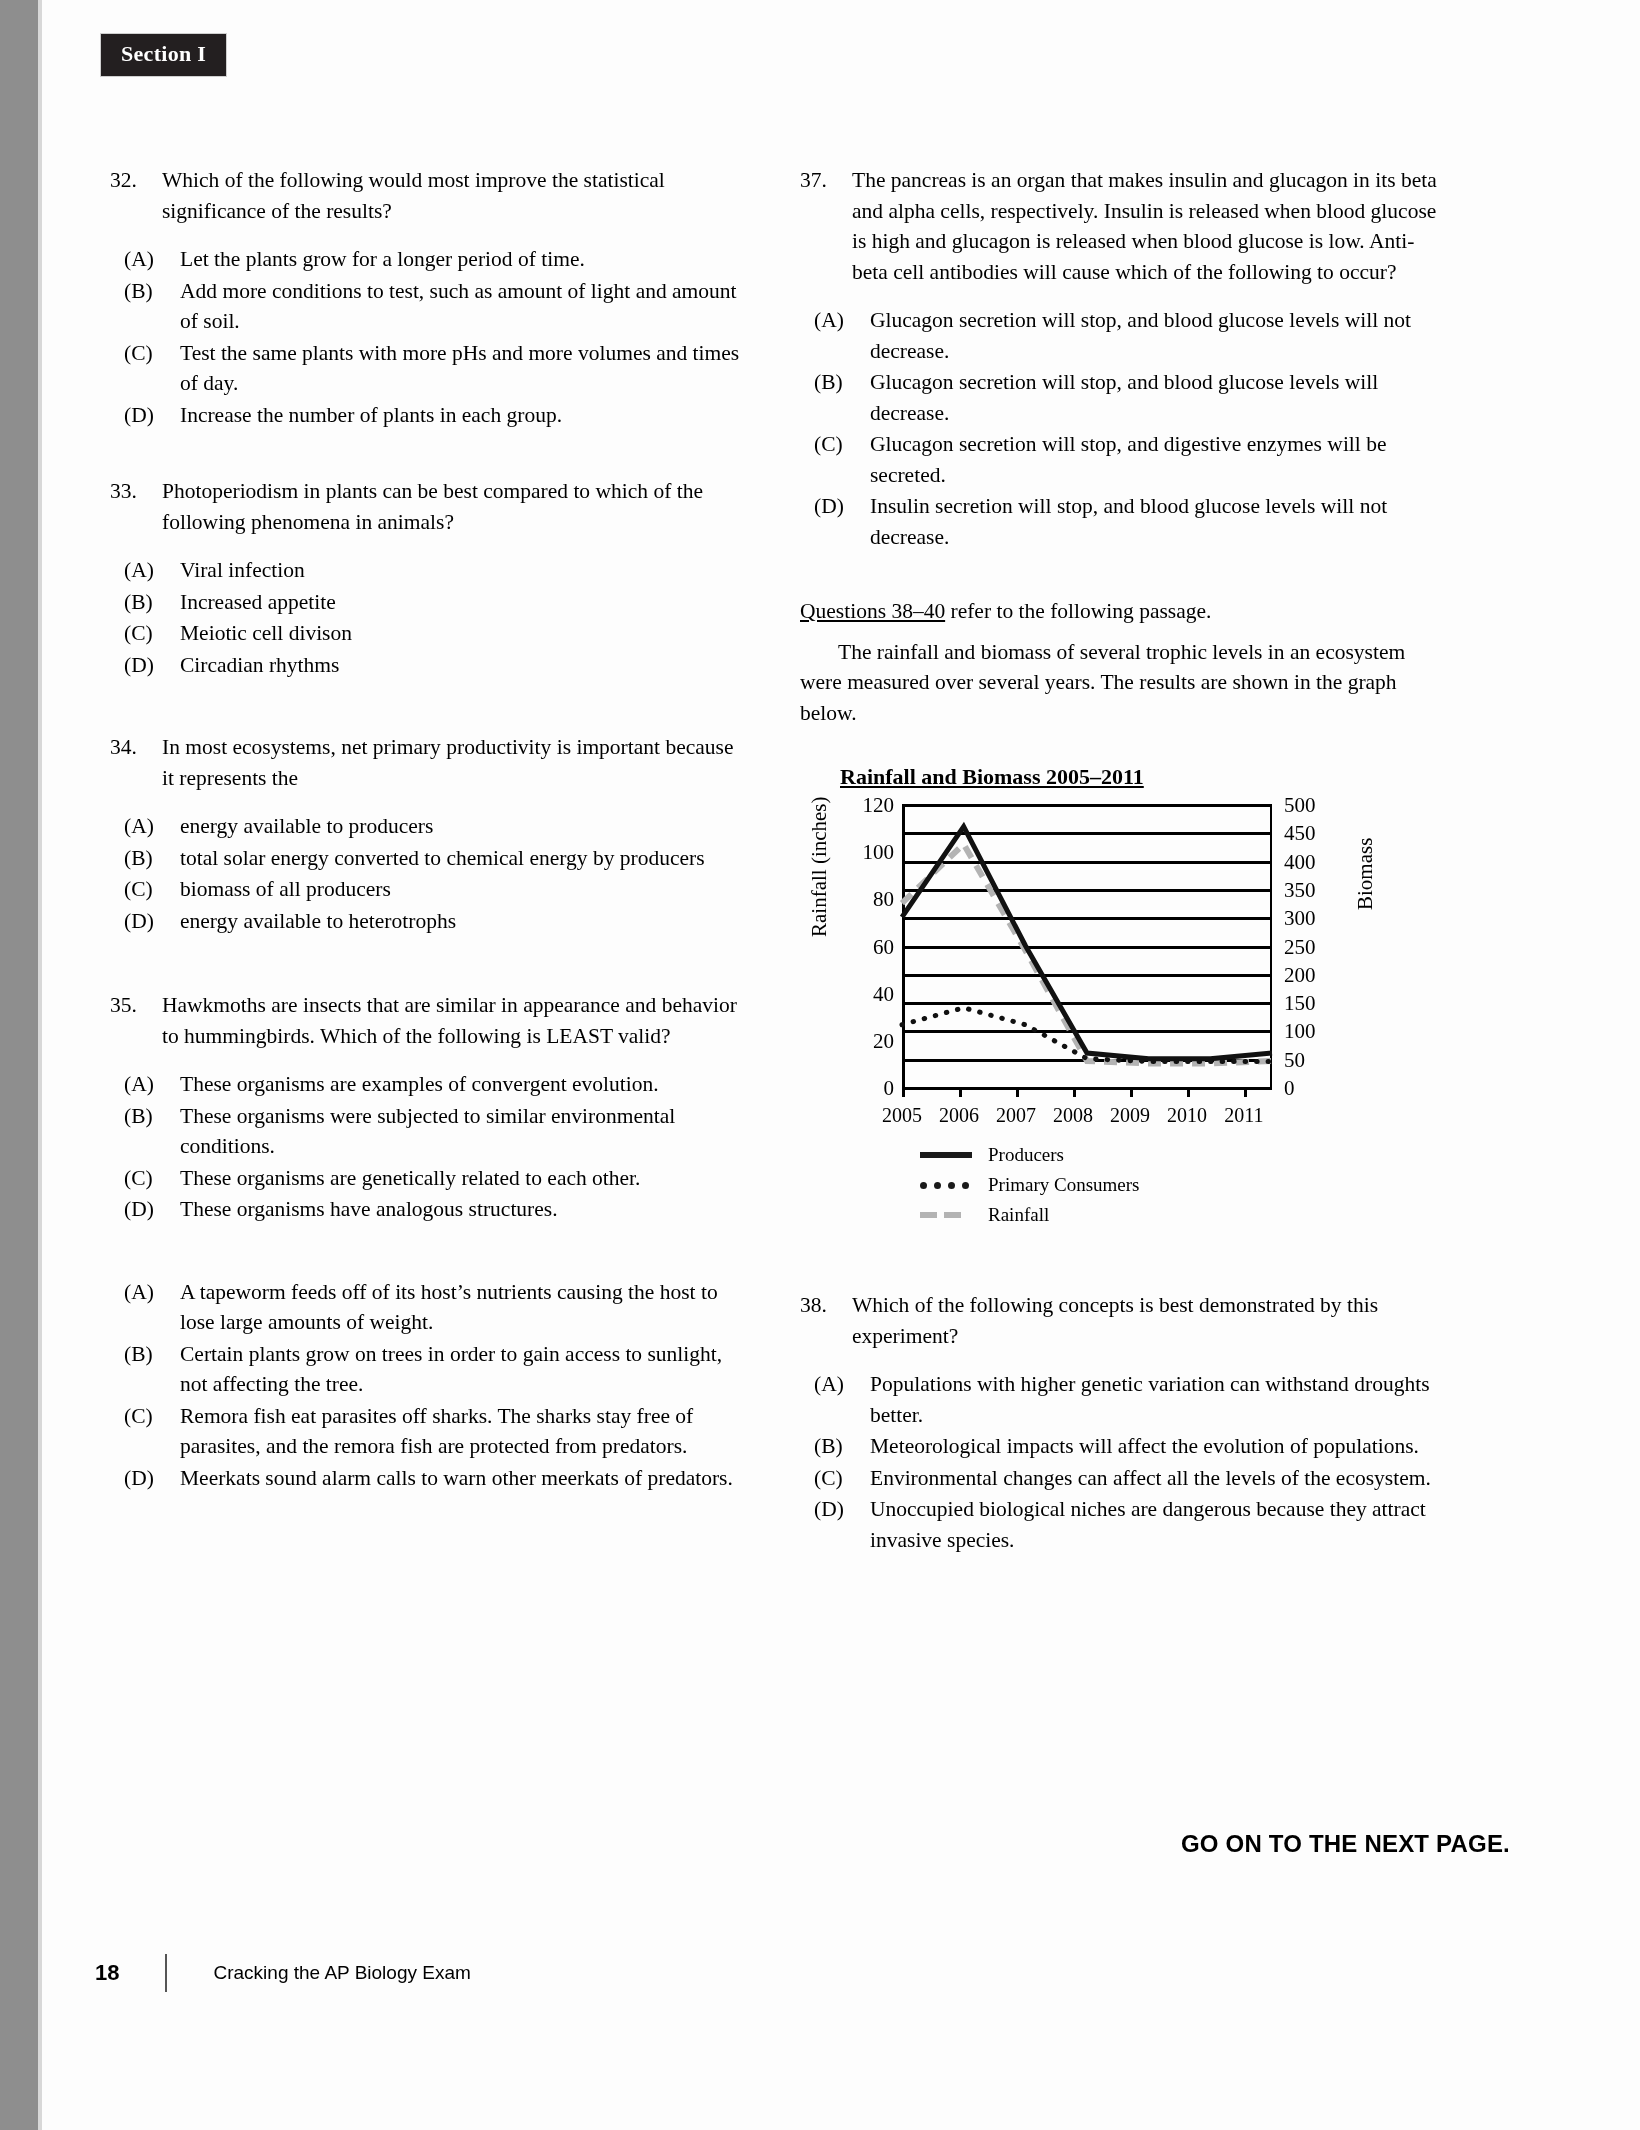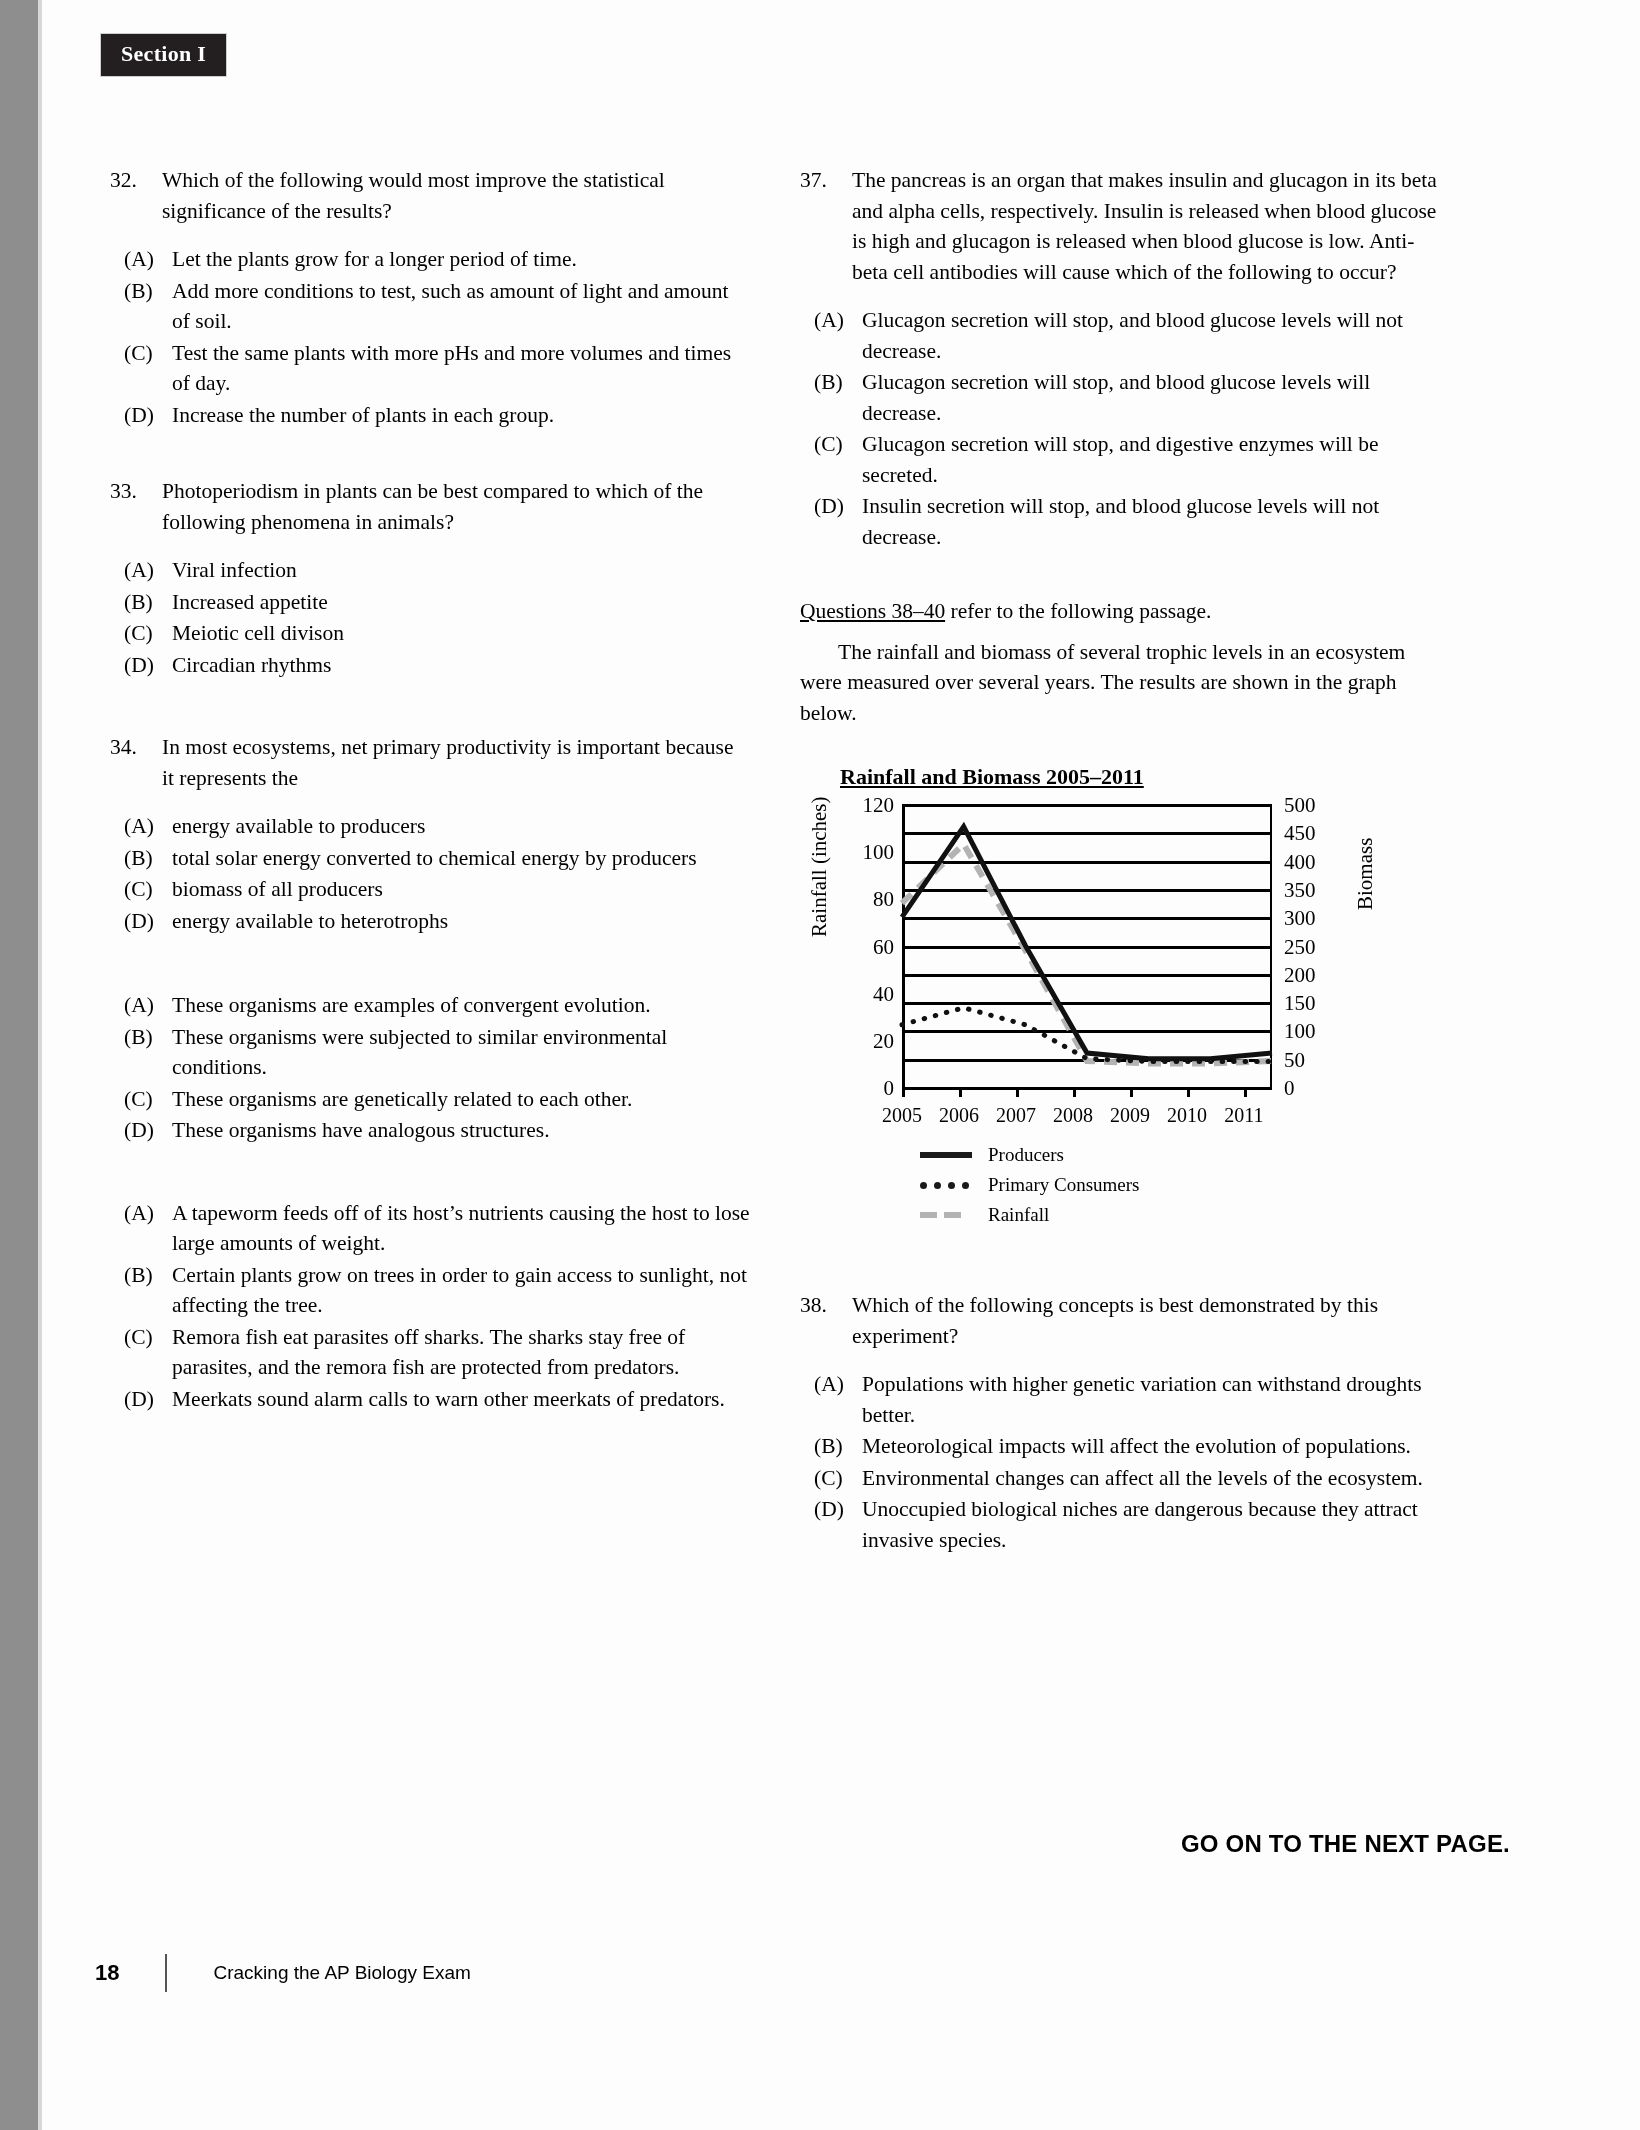--- a/index.html
+++ b/index.html
@@ -64,21 +64,21 @@
     display:flex;
     align-items:flex-start;
     margin-bottom:1px;
   }
   .opt-let{
     width:58px;
     flex:0 0 58px;
     padding-left:14px;
     box-sizing:border-box;
   }
-  .opt-text{ flex:1; text-indent:0; padding-left:4px; }
+  .opt-text{ flex:1; text-indent:0; padding-left:4px;margin-left:8px; }
   .passage-head{
     margin-bottom:10px;
   }
   .passage-head .u{ text-decoration:underline; }
   .passage-body{ text-indent:38px; }
 
   
   .chart-wrap{
     position:relative;
     margin-top:26px;
@@ -293,20 +293,24 @@
           <div class="opt-text">biomass of all producers</div>
         </div>
         <div class="opt">
           <div class="opt-let">(D)</div>
           <div class="opt-text">energy available to heterotrophs</div>
         </div>
       </div>
     </div>
 
     <div class="q" style="margin-top:54px;">
+      <div class="q-head">
+        <div class="q-num">35.</div>
+        <div class="q-text">Hawkmoths are insects that are similar in appearance and behavior to hummingbirds. Which of the following is LEAST valid?</div>
+      </div>
       <div class="opts">
         <div class="opt">
           <div class="opt-let">(A)</div>
           <div class="opt-text">These organisms are examples of convergent evolution.</div>
         </div>
         <div class="opt">
           <div class="opt-let">(B)</div>
           <div class="opt-text">These organisms were subjected to similar environmental conditions.</div>
         </div>
         <div class="opt">

